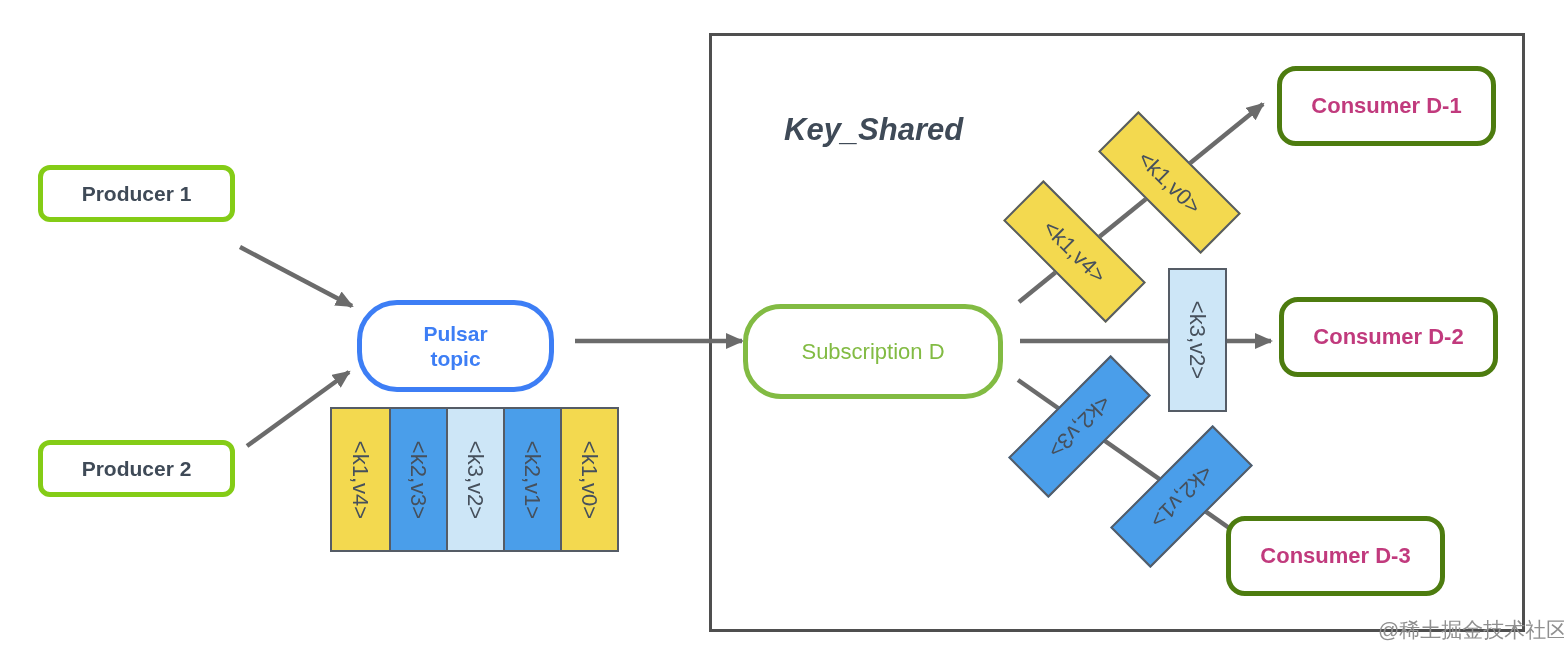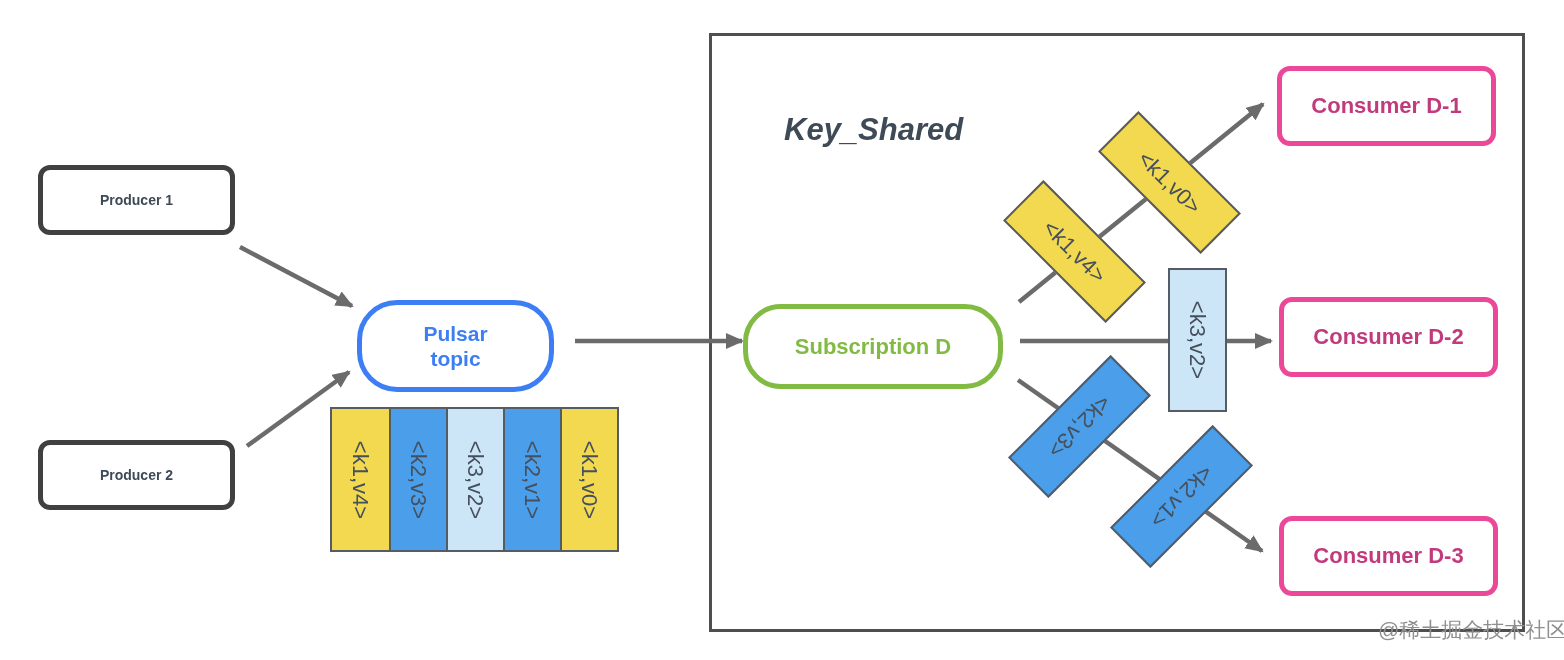--- a/index.html
+++ b/index.html
@@ -23,48 +23,48 @@
   .node {
     position: absolute;
     display: flex;
     align-items: center;
     justify-content: center;
     text-align: center;
     background: #ffffff;
     z-index: 3;
   }
   .producer {
-    width: 197px; height: 70px;
-    border: 5px solid #404040;
+    width: 197px; height: 57px;
+    border: 5px solid #84cc16;
     border-radius: 12px;
     color: #3F4A57;
     font-weight: bold;
-    font-size: 14px;
+    font-size: 21px;
   }
   .topic-pill {
     width: 197px; height: 92px;
     border: 5px solid #3D7EF5;
     border-radius: 40px;
     color: #3D7EF5;
     font-weight: bold;
     font-size: 21px;
     line-height: 1.2;
   }
   .subscription-pill {
-    width: 260px; height: 85px;
+    width: 260px; height: 95px;
     border: 5px solid #82BB43;
     border-radius: 38px;
     color: #82BB43;
-    font-weight: bold;
+    font-weight: normal;
     font-size: 22px;
   }
   .consumer {
     width: 219px; height: 80px;
-    border: 5px solid #ec4899;
-    border-radius: 13px;
+    border: 5px solid #4d7c0f;
+    border-radius: 19px;
     color: #C13A7D;
     font-weight: bold;
     font-size: 22px;
   }
   
   .ks-container {
     position: absolute;
     left: 709px; top: 33px;
     width: 816px; height: 599px;
     border: 3px solid #4F4F4F;
@@ -211,19 +211,19 @@
   <div class="flight c-blue rot135" style="left:1109px; top:468px;">
     <span class="msg-text">&lt;k2,v1&gt;</span>
   </div>
 
   <div class="node consumer" style="left:1277px; top:66px;">
     <span>Consumer D-1</span>
   </div>
   <div class="node consumer" style="left:1279px; top:297px;">
     <span>Consumer D-2</span>
   </div>
-  <div class="node consumer" style="left:1279px; top:516px;">
+  <div class="node consumer" style="left:1226px; top:516px;">
     <span>Consumer D-3</span>
   </div>
 
   <div class="watermark">@稀土掘金技术社区</div>
 
 </div>
 
 </body></html>

